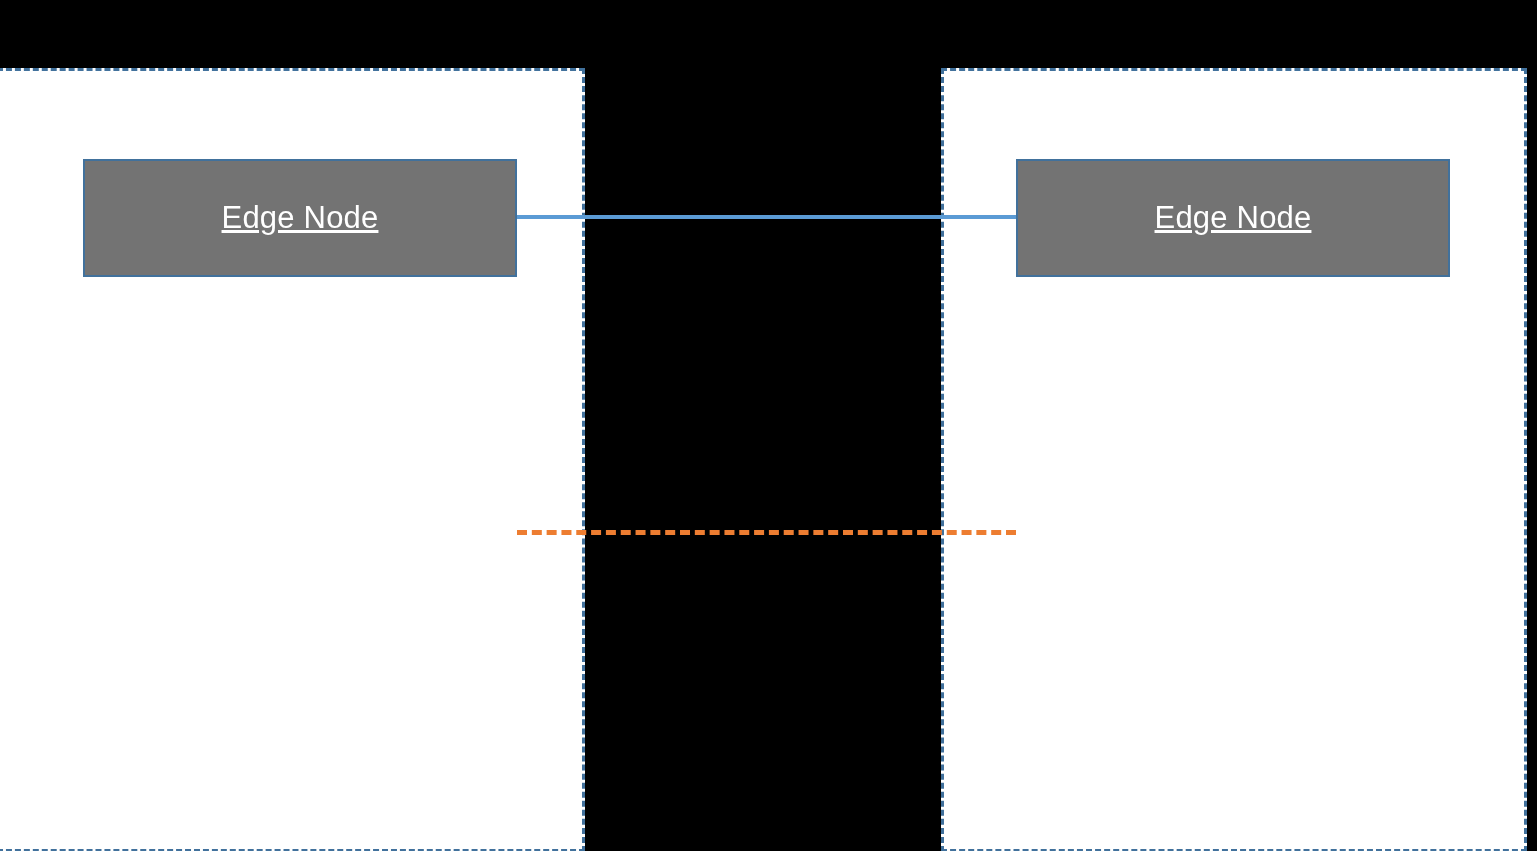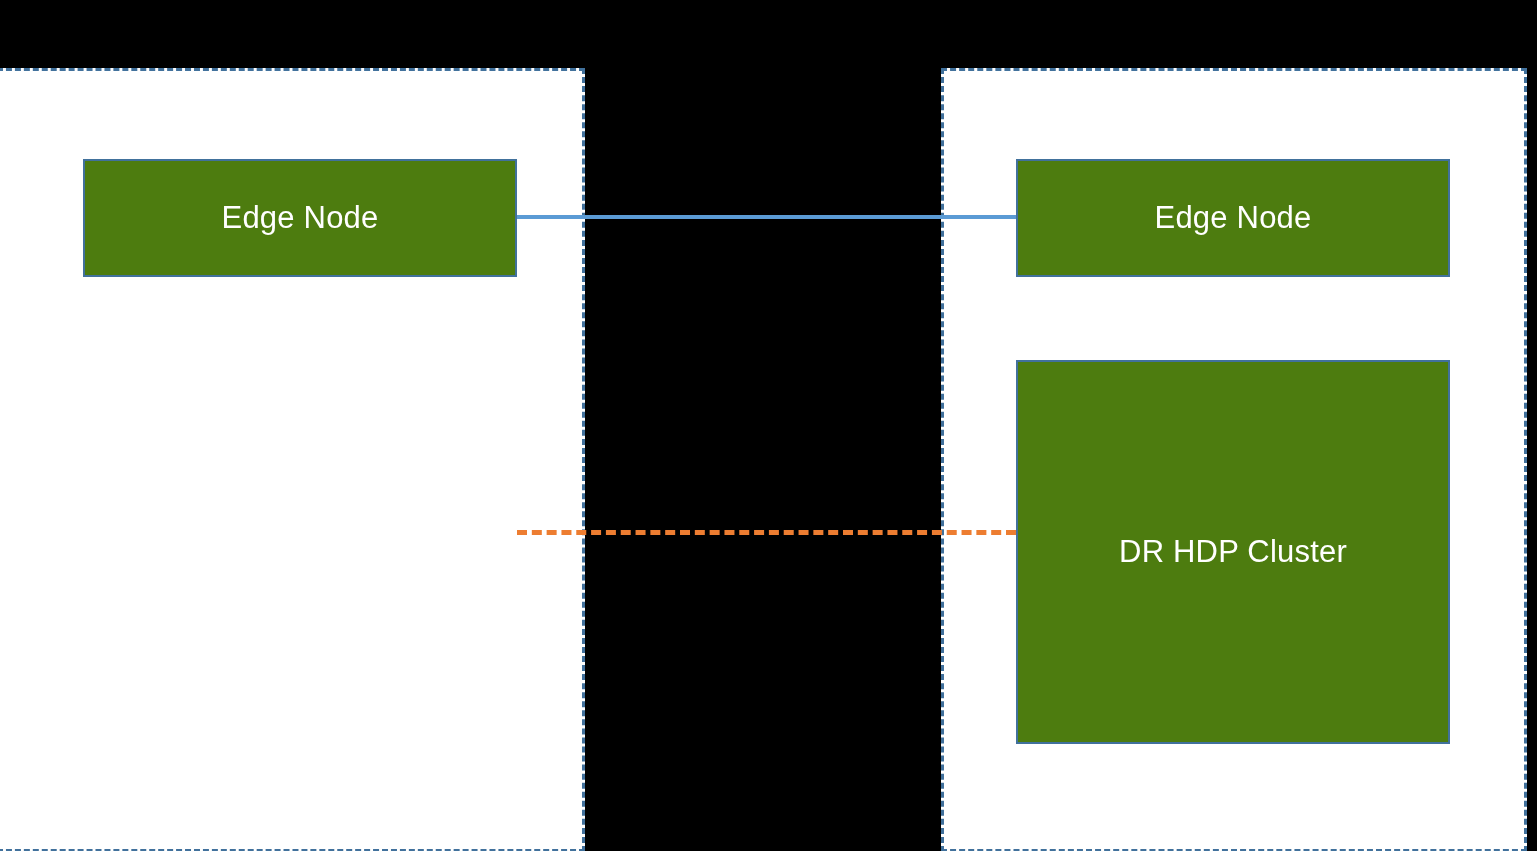--- a/index.html
+++ b/index.html
@@ -35,33 +35,34 @@
   #site-dr {
     left: 941px;
     top: 68px;
     width: 586px;
     height: 784px;
   }
 
   
   .node-box {
     position: absolute;
-    background: #4d7c0f;
+    background: #737373;
     border: 2px solid #41719C;
     box-sizing: border-box;
     display: flex;
     align-items: center;
     justify-content: center;
     color: #FFFFFF;
     font-size: 31px;
     font-weight: 400;
     letter-spacing: 0.2px;
     line-height: 1.2;
     text-align: center;
     font-family: "Liberation Sans", sans-serif;
+    text-decoration: underline;
   }
   #box-edge-prod {
     left: 83px;
     top: 159px;
     width: 434px;
     height: 118px;
   }
   #box-cluster-prod {
     left: 83px;
     top: 360px;
@@ -115,17 +116,14 @@
 
   <div id="box-edge-prod" class="node-box">
     <span>Edge Node</span>
   </div>
 
 
   <div id="box-edge-dr" class="node-box">
     <span>Edge Node</span>
   </div>
 
-  <div id="box-cluster-dr" class="node-box">
-    <span>DR HDP Cluster</span>
-  </div>
 
 </div>
 
 </body></html>

